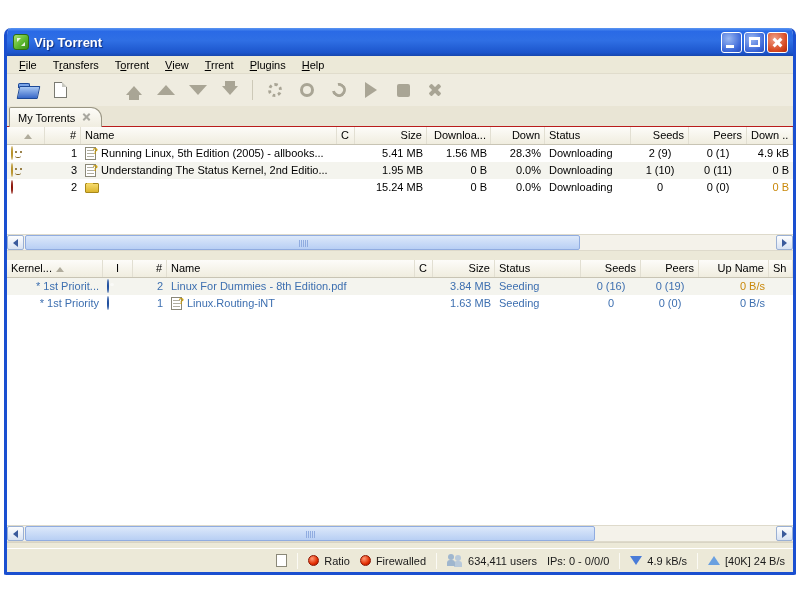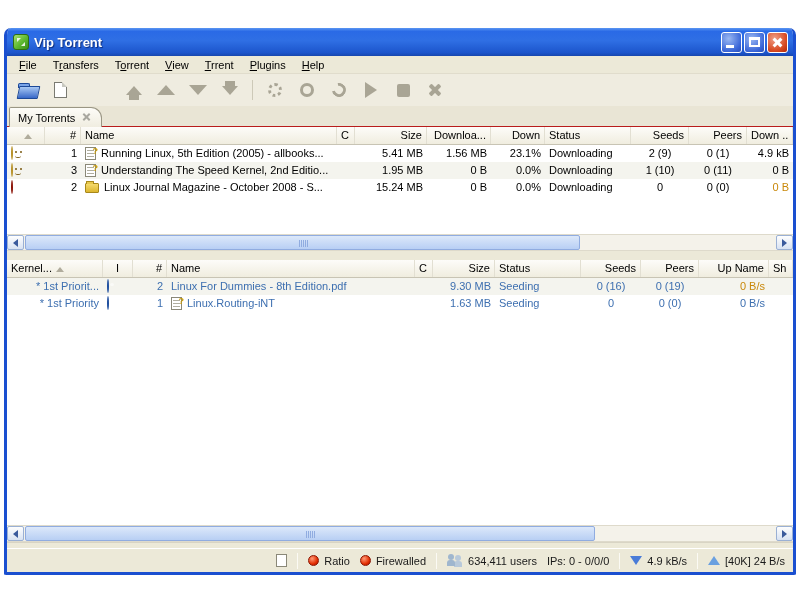--- a/index.html
+++ b/index.html
@@ -254,50 +254,49 @@
       <div class="trow">
         <div class="td u-c0"><span class="icon-smiley"></span></div>
         <div class="td u-c1 r">1</div>
         <div class="td u-c2 namecell">
             <span class="icon-doc"></span>
             <span>Running Linux, 5th Edition (2005) - allbooks...</span>
           </div>
         <div class="td u-c3"></div>
         <div class="td u-c4 r">5.41 MB</div>
         <div class="td u-c5 r">1.56 MB</div>
-        <div class="td u-c6 r">23.1%</div>
+        <div class="td u-c6 r">28.3%</div>
         <div class="td u-c7 lft">Downloading</div>
         <div class="td u-c8 ctr">2 (9)</div>
         <div class="td u-c9 ctr">0 (1)</div>
         <div class="td u-c10 r">4.9 kB</div>
       </div>
 
       <div class="trow alt">
         <div class="td u-c0"><span class="icon-smiley"></span></div>
         <div class="td u-c1 r">3</div>
         <div class="td u-c2 namecell">
             <span class="icon-doc"></span>
-            <span>Understanding The Speed Kernel, 2nd Editio...</span>
+            <span>Understanding The Status Kernel, 2nd Editio...</span>
           </div>
         <div class="td u-c3"></div>
         <div class="td u-c4 r">1.95 MB</div>
         <div class="td u-c5 r">0 B</div>
         <div class="td u-c6 r">0.0%</div>
         <div class="td u-c7 lft">Downloading</div>
         <div class="td u-c8 ctr">1 (10)</div>
         <div class="td u-c9 ctr">0 (11)</div>
         <div class="td u-c10 r">0 B</div>
       </div>
 
       <div class="trow">
         <div class="td u-c0"><span class="icon-sad"></span></div>
         <div class="td u-c1 r">2</div>
         <div class="td u-c2 namecell">
             <span class="icon-folder"></span>
-            <span>Linux Journal Magazine - October 2008 - S...</span>
           </div>
         <div class="td u-c3"></div>
         <div class="td u-c4 r">15.24 MB</div>
         <div class="td u-c5 r">0 B</div>
         <div class="td u-c6 r">0.0%</div>
         <div class="td u-c7 lft">Downloading</div>
         <div class="td u-c8 ctr">0</div>
         <div class="td u-c9 ctr">0 (0)</div>
         <div class="td u-c10 r orange">0 B</div>
       </div>
@@ -334,21 +333,21 @@
       </div>
 
       <div class="trow alt">
         <div class="td l-c0 r blue">* 1st Priorit...</div>
         <div class="td l-c1"><span class="icon-globe"></span></div>
         <div class="td l-c2 r blue">2</div>
         <div class="td l-c3 namecell blue">
             <span>Linux For Dummies - 8th Edition.pdf</span>
           </div>
         <div class="td l-c4"></div>
-        <div class="td l-c5 r blue">9.30 MB</div>
+        <div class="td l-c5 r blue">3.84 MB</div>
         <div class="td l-c6 lft blue">Seeding</div>
         <div class="td l-c7 ctr blue">0 (16)</div>
         <div class="td l-c8 ctr blue">0 (19)</div>
         <div class="td l-c9 r orange">0 B/s</div>
         <div class="td l-c10"></div>
       </div>
 
       <div class="trow">
         <div class="td l-c0 r blue">* 1st Priority</div>
         <div class="td l-c1"><span class="icon-globe"></span></div>

